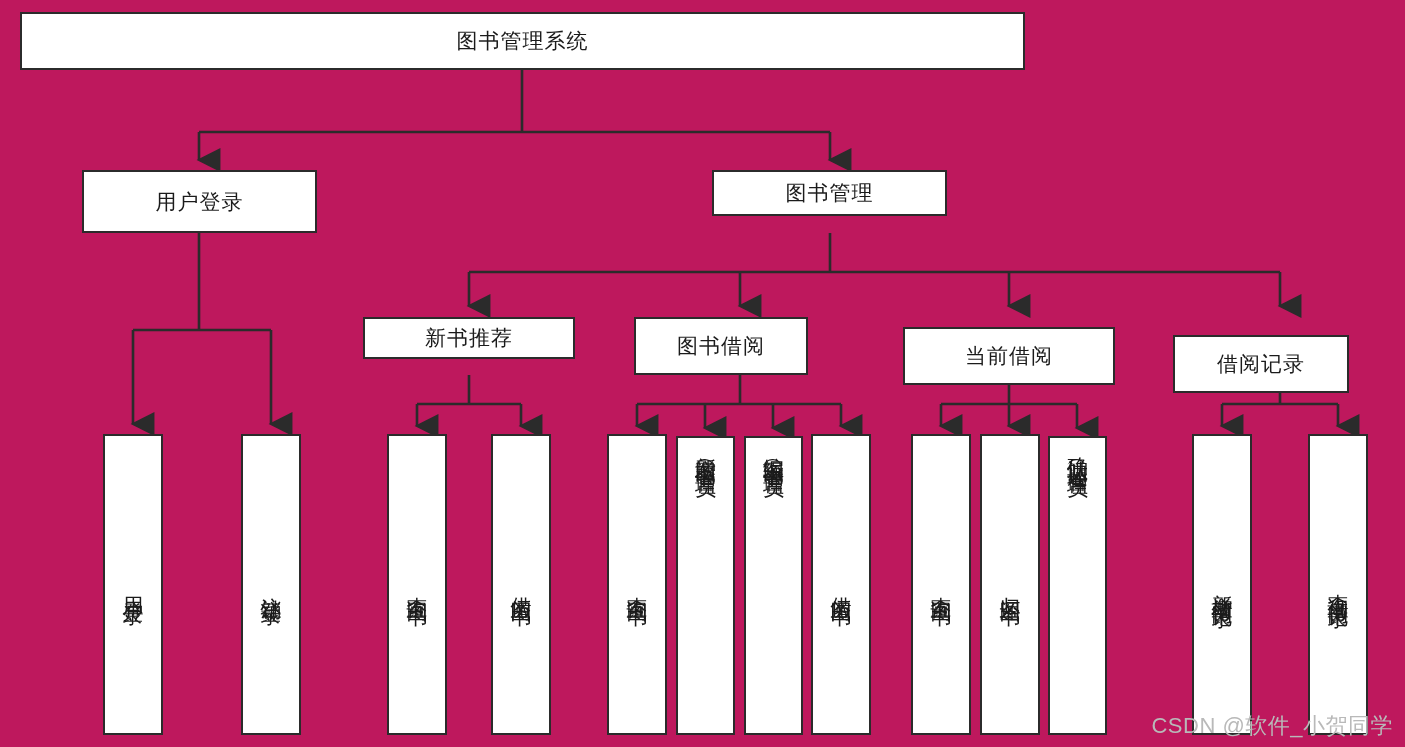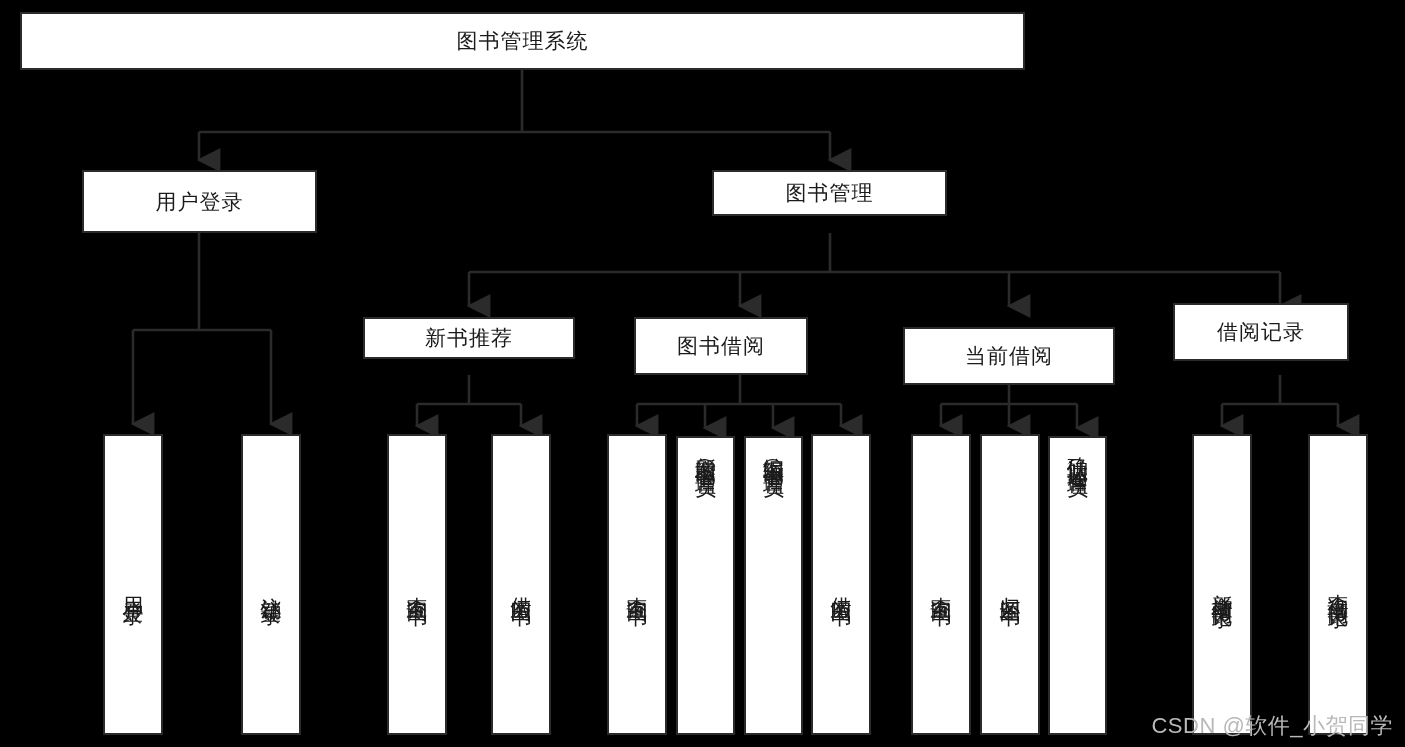--- a/index.html
+++ b/index.html
@@ -7,21 +7,21 @@
     padding: 0;
     background: #ffffff;
   }
   body {
     font-family: "Liberation Sans", "DejaVu Sans", sans-serif;
   }
   #canvas {
     position: relative;
     width: 1405px;
     height: 747px;
-    background: #000000;
+    background: #be185d;
     overflow: hidden;
     text-align: center;
   }
   #wires {
     position: absolute;
     left: 0;
     top: 0;
     width: 1405px;
     height: 747px;
     pointer-events: none;
@@ -143,21 +143,21 @@
   </div>
 
   <div class="node h" style="left:634px; top:317px; width:174px; height:58px;">
     <span>图书借阅</span>
   </div>
 
   <div class="node h" style="left:903px; top:327px; width:212px; height:58px;">
     <span>当前借阅</span>
   </div>
 
-  <div class="node h" style="left:1173px; top:303px; width:176px; height:58px;">
+  <div class="node h" style="left:1173px; top:335px; width:176px; height:58px;">
     <span>借阅记录</span>
   </div>
 
   <div class="node v mid" style="left:103px; top:434px; width:60px; height:301px;">
     <span class="vtext">用户登录</span>
   </div>
 
   <div class="node v mid" style="left:241px; top:434px; width:60px; height:301px;">
     <span class="vtext">注销登录</span>
   </div>

